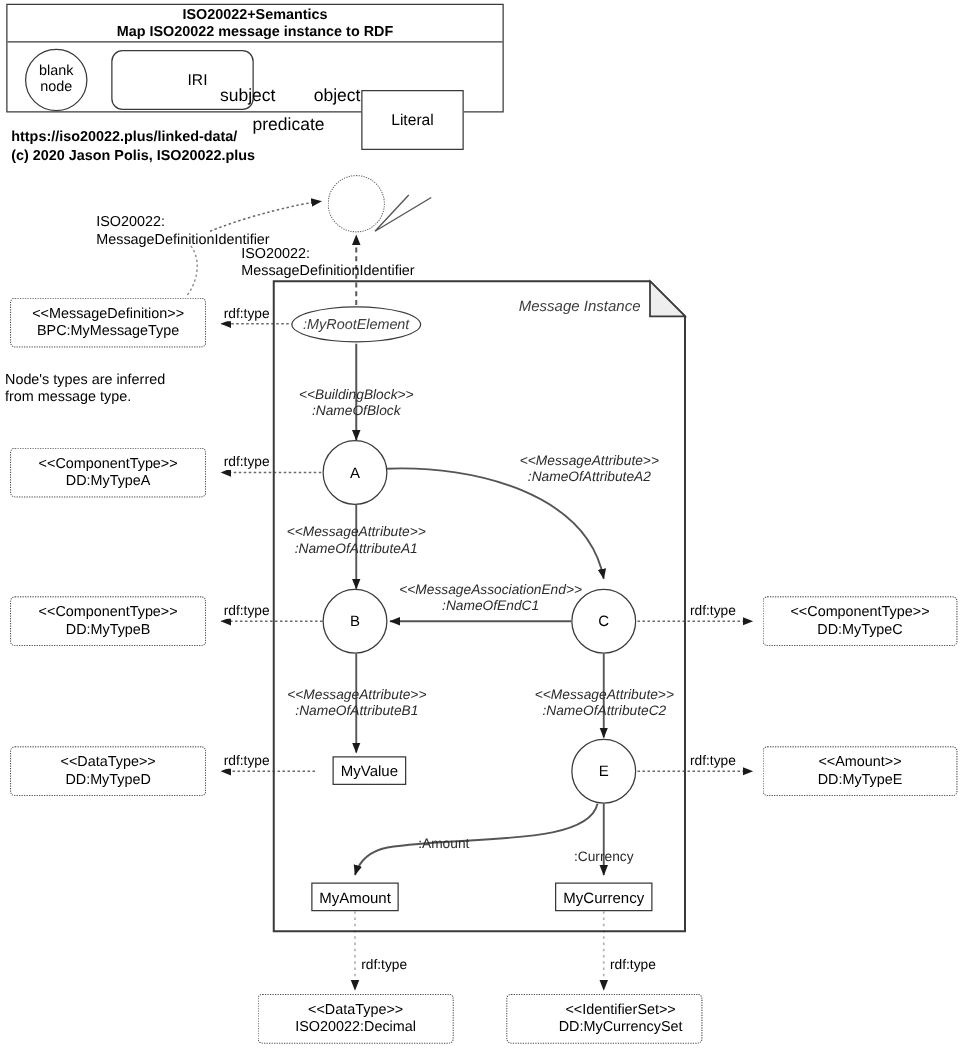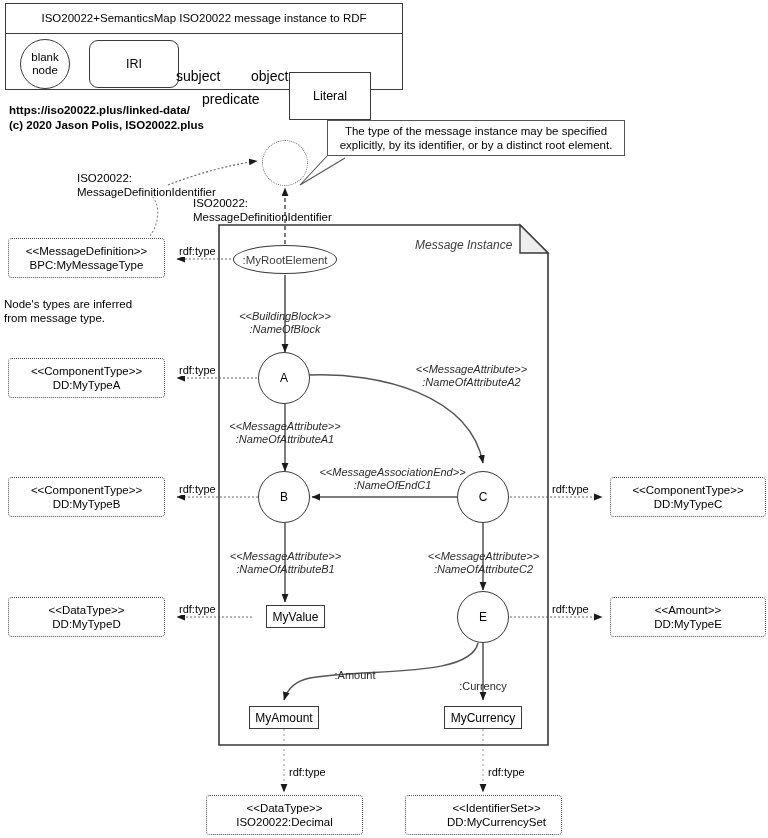--- a/index.html
+++ b/index.html
@@ -9,36 +9,36 @@
   svg#edges{position:absolute;left:0;top:0;width:768px;height:838px;pointer-events:none;}
 
   
   .node{position:absolute;box-sizing:border-box;display:flex;flex-direction:column;
         align-items:center;justify-content:center;text-align:center;}
   .dotbox{border:1px dotted #4d4d4d;border-radius:4px;background:#fff;
           font-size:11.5px;line-height:14px;}
   .litbox{border:1.6px solid #3a3a3a;background:#fff;font-size:12px;line-height:14px;}
   .circ{border:1.3px solid #3a3a3a;border-radius:50%;background:#fff;font-size:12px;}
   .ellip{border:1.3px solid #3a3a3a;border-radius:50%;background:#fff;
-         font-size:11.5px;color:#3d3d3d;text-align:center;}
+         font-size:11.5px;font-style:italic;color:#3d3d3d;text-align:center;}
 
   
   #legend{position:absolute;left:5px;top:3px;width:398px;height:87px;
           border:1.6px solid #3a3a3a;background:#fff;box-sizing:border-box;}
   #legend-title{height:29px;border-bottom:1.6px solid #3a3a3a;
-        display:flex;flex-direction:row;align-items:center;justify-content:center;
-        font-size:11.5px;font-weight:normal;line-height:13.5px;}
+        display:flex;flex-direction:column;align-items:center;justify-content:flex-end;
+        font-size:11.5px;font-weight:bold;line-height:13.5px;}
   #legend-body{position:relative;height:56px;}
   #blank-node{position:absolute;left:14px;top:5px;width:48px;height:48px;
         border:1.6px solid #3a3a3a;border-radius:50%;background:#fff;
         display:flex;flex-direction:column;align-items:center;justify-content:center;
         font-size:11.5px;line-height:13px;}
   #iri-box{position:absolute;left:83px;top:6px;width:88px;height:46px;
         border:1.6px solid #3a3a3a;border-radius:9px;background:#fff;
-        display:flex;align-items:center;justify-content:center;font-size:12.5px;}
+        display:flex;align-items:center;justify-content:center;font-size:12.5px;padding-left:24px;}
   #literal-box{position:absolute;left:283px;top:6px;width:80px;height:46px;
         border:1.6px solid #3a3a3a;background:#fff;
         display:flex;align-items:center;justify-content:center;font-size:12.5px;margin-top:32px;}
   .leg-lab{position:absolute;font-size:14px;}
 
   
   .ftext{position:absolute;font-size:11.5px;line-height:14px;}
   .ftext.bold{font-weight:bold;}
   .ftext.ctr{text-align:left;}
   .etext{position:absolute;font-size:11px;line-height:13px;text-align:center;
@@ -136,24 +136,20 @@
       </div>
       <span class="leg-lab" style="left:170px;top:34px;">subject</span>
       <span class="leg-lab" style="left:196px;top:57px;">predicate</span>
       <span class="leg-lab" style="left:245px;top:34px;">object</span>
     </div>
   </div>
 
   <div class="ftext bold" style="left:9px;top:103px;">https://iso20022.plus/linked-data/</div>
   <div class="ftext bold" style="left:9px;top:118px;">(c) 2020 Jason Polis, ISO20022.plus</div>
 
-  <div id="callout">
-    <span>The type of the message instance may be specified</span>
-    <span>explicitly, by its identifier, or by a distinct root element.</span>
-  </div>
 
   <div id="bnode-circ"></div>
 
   <div class="ftext ctr" style="left:77px;top:171px;width:183px;">
     <div>ISO20022:</div>
     <div>MessageDefinitionIdentifier</div>
   </div>
 
   <div class="ftext ctr" style="left:193px;top:196px;width:183px;">
     <div>ISO20022:</div>

